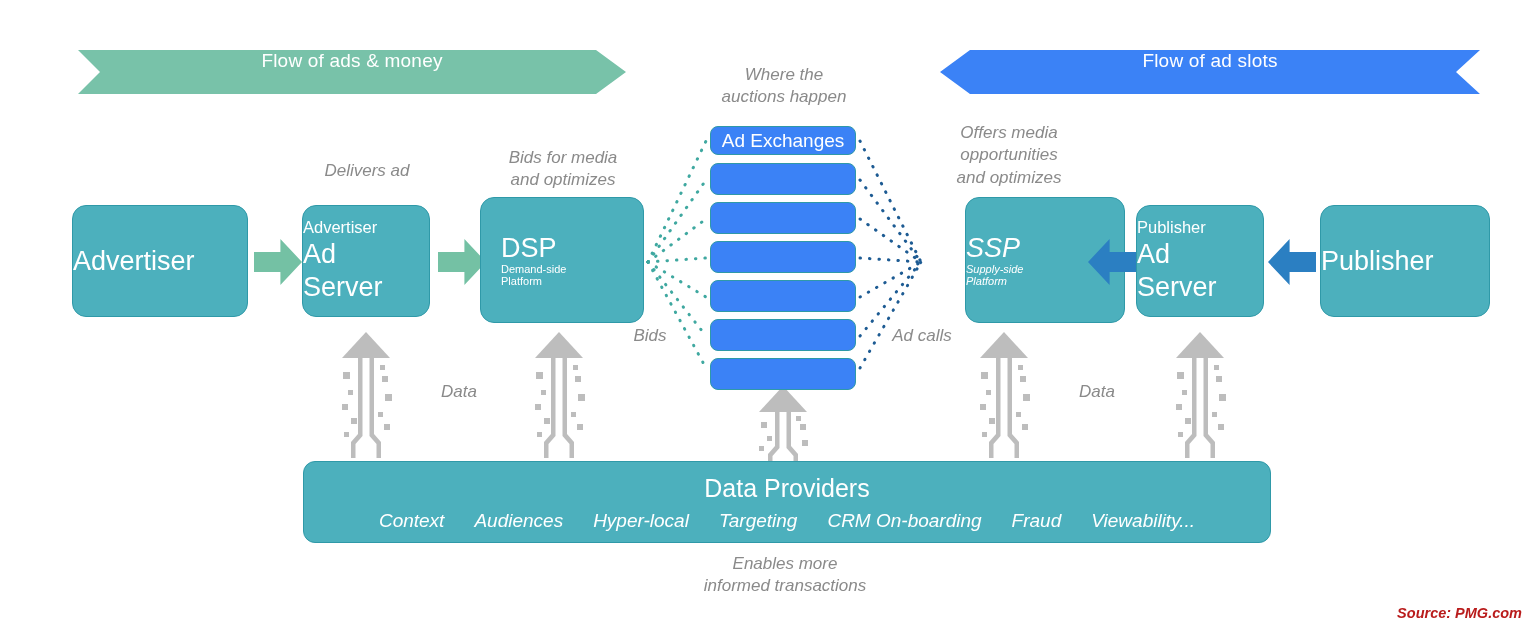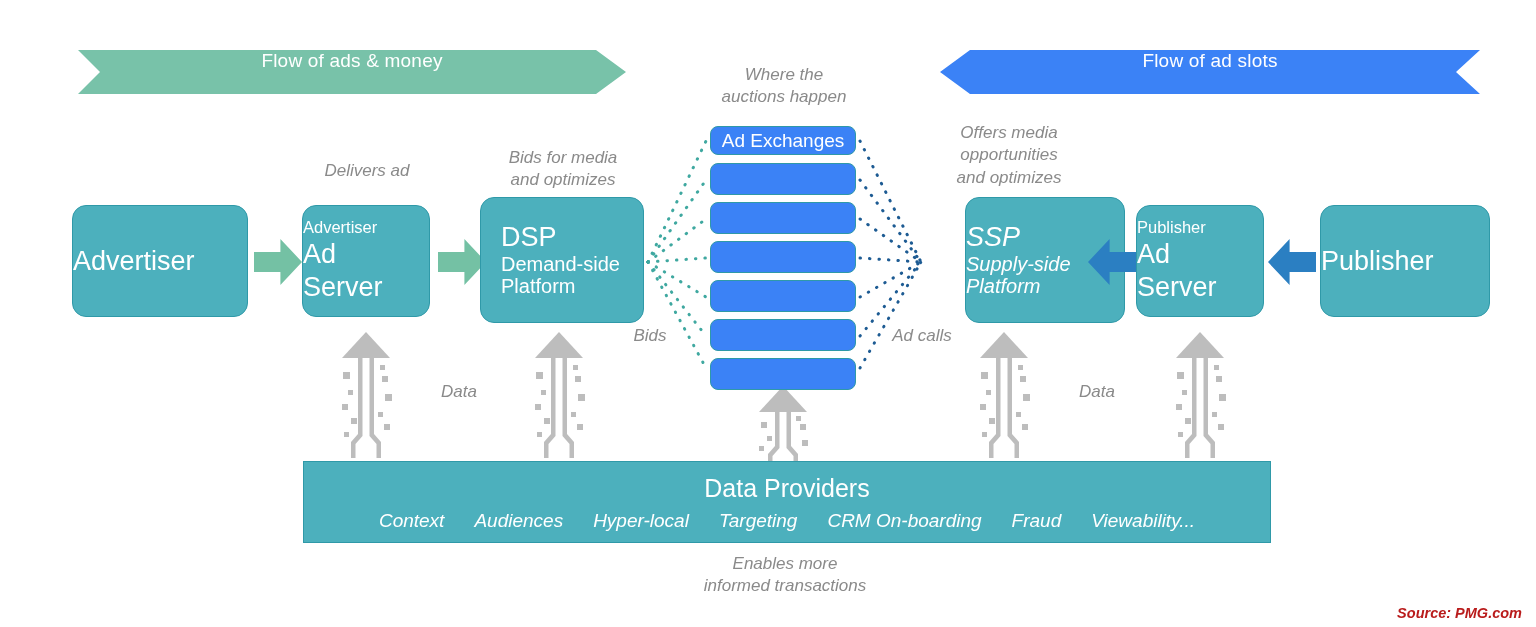--- a/index.html
+++ b/index.html
@@ -61,21 +61,21 @@
     justify-content: center;
     color: #ffffff;
     text-align: center;
     line-height: 1.12;
   }
   .node .big {
     font-size: 27px;
     font-weight: 400;
   }
   .node .small {
-    font-size: 20px;
+    font-size: 11px;
     font-weight: 400;
   }
   .node .top-small {
     font-size: 16.5px;
     margin-bottom: 1px;
   }
   .node .mid-big {
     font-size: 27px;
     line-height: 1.22;
   }
@@ -115,21 +115,21 @@
 
   
   #data-providers {
     position: absolute;
     left: 303px;
     top: 461px;
     width: 968px;
     height: 82px;
     background: #4cb0bd;
     border: 1.6px solid #2f99a8;
-    border-radius: 0;
+    border-radius: 12px;
     box-sizing: border-box;
     color: #ffffff;
     display: flex;
     flex-direction: column;
     align-items: center;
     justify-content: center;
   }
   #dp-title {
     font-size: 25px;
     margin-top: 2px;

